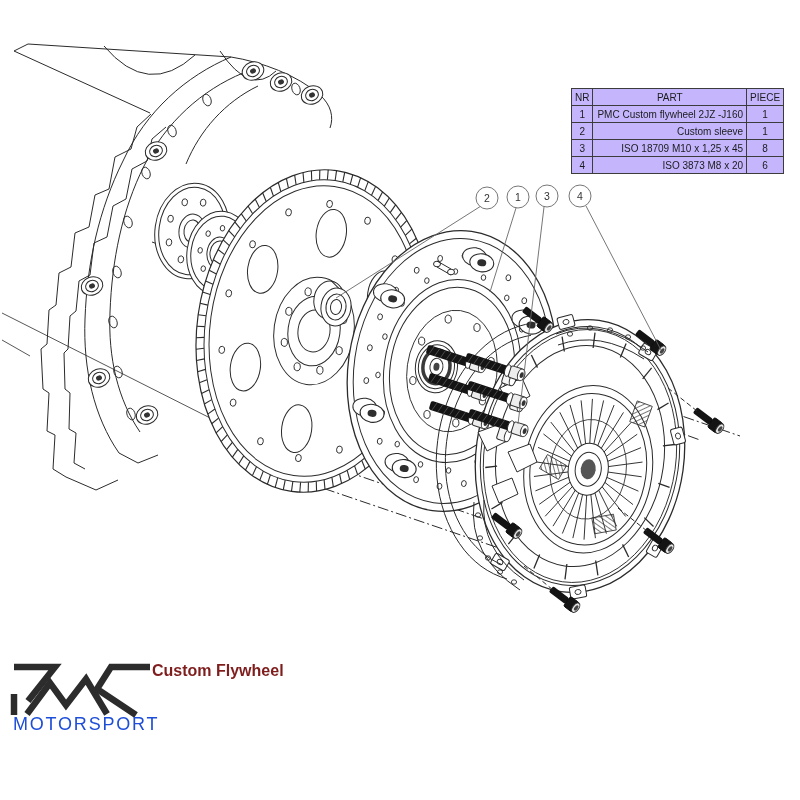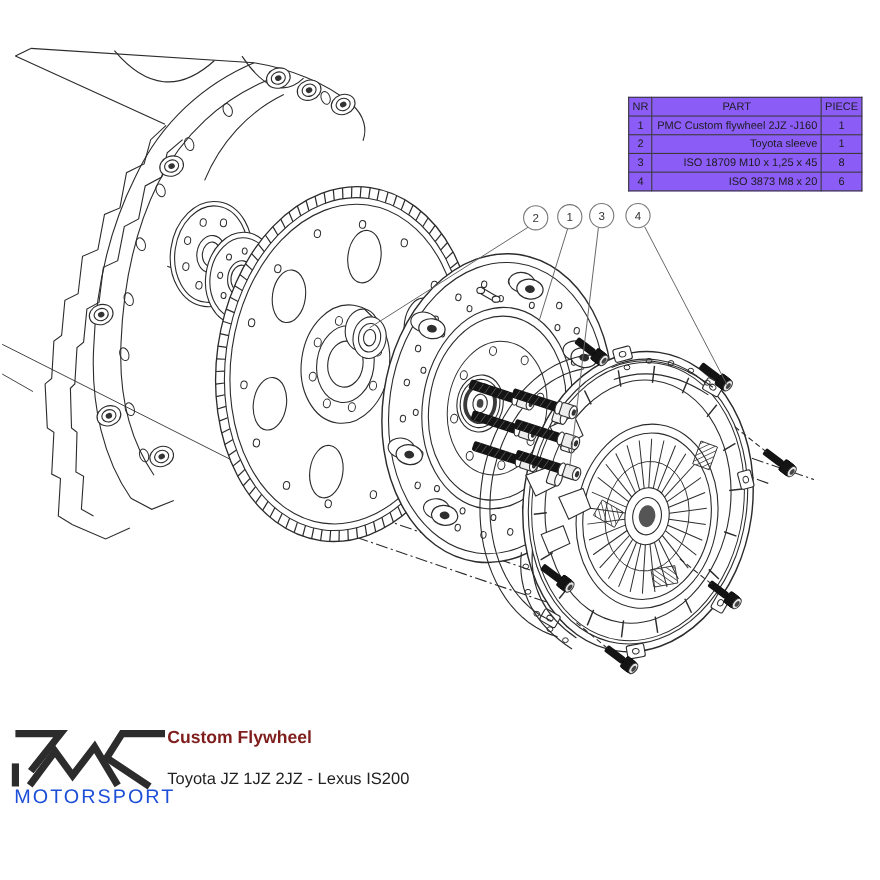--- a/index.html
+++ b/index.html
@@ -1,21 +1,21 @@
 <!DOCTYPE html>
 <html><head>
 <meta charset="utf-8">
 <style>
   html,body{margin:0;padding:0;background:#fff;}
   #page{position:relative;width:800px;height:800px;background:#fff;overflow:hidden;
         font-family:"Liberation Sans",sans-serif;}
   #dwg{position:absolute;left:0;top:0;}
   
   #parts-table{position:absolute;left:571px;top:88px;width:207px;border-collapse:collapse;
-    font-size:10px;color:#1c1c1c;background:#8b5cf6;}
+    font-size:10px;color:#1c1c1c;background:#c4b5fd;}
   #parts-table th,#parts-table td{border:1px solid #3c3c3c;padding:1px 3px;height:14px;
     text-align:center;font-weight:normal;white-space:nowrap;}
   #parts-table td.part{text-align:right;padding-left:4px;}
   #parts-table th.c-nr{width:30px;}
   #parts-table th.c-piece{width:38px;}
   
   #footer-title{position:absolute;left:152px;top:662px;font-size:16px;font-weight:bold;color:#7f1d1d;}
   #footer-subtitle{position:absolute;left:152px;top:700px;font-size:15px;color:#222;}
   #brand-logo{position:absolute;left:10px;top:658px;}
   #brand-word{position:absolute;left:13px;top:714px;font-size:18px;letter-spacing:1.8px;color:#1d4ed8;}
@@ -658,21 +658,21 @@
       </tr>
     </thead>
     <tbody>
       <tr>
         <td>1</td>
         <td class="part">PMC Custom flywheel 2JZ -J160</td>
         <td>1</td>
       </tr>
       <tr>
         <td>2</td>
-        <td class="part">Toyota sleeve</td>
+        <td class="part">Custom sleeve</td>
         <td>1</td>
       </tr>
       <tr>
         <td>3</td>
         <td class="part">ISO 18709 M10 x 1,25 x 45</td>
         <td>8</td>
       </tr>
       <tr>
         <td>4</td>
         <td class="part">ISO 3873 M8 x 20</td>
@@ -684,14 +684,13 @@
   <svg id="brand-logo" width="150" height="62" viewBox="0 0 150 62">
     <g stroke="#2c2c2c" stroke-width="6.5" fill="none" stroke-linejoin="miter">
       <path d="M4,9 L45,9 L18,43"></path>
       <path d="M4,36 L4,57"></path>
       <path d="M17,56 L40,25 L56,47 L76,21 L97,56"></path>
       <path d="M140,9 L101,9 L87,31 L126,57"></path>
     </g>
   </svg>
   <div id="brand-word">MOTORSPORT</div>
   <div id="footer-title">Custom Flywheel</div>
-  <div id="footer-subtitle">Toyota JZ 1JZ 2JZ - Lexus IS200</div>
 </div>
 
 </body></html>

